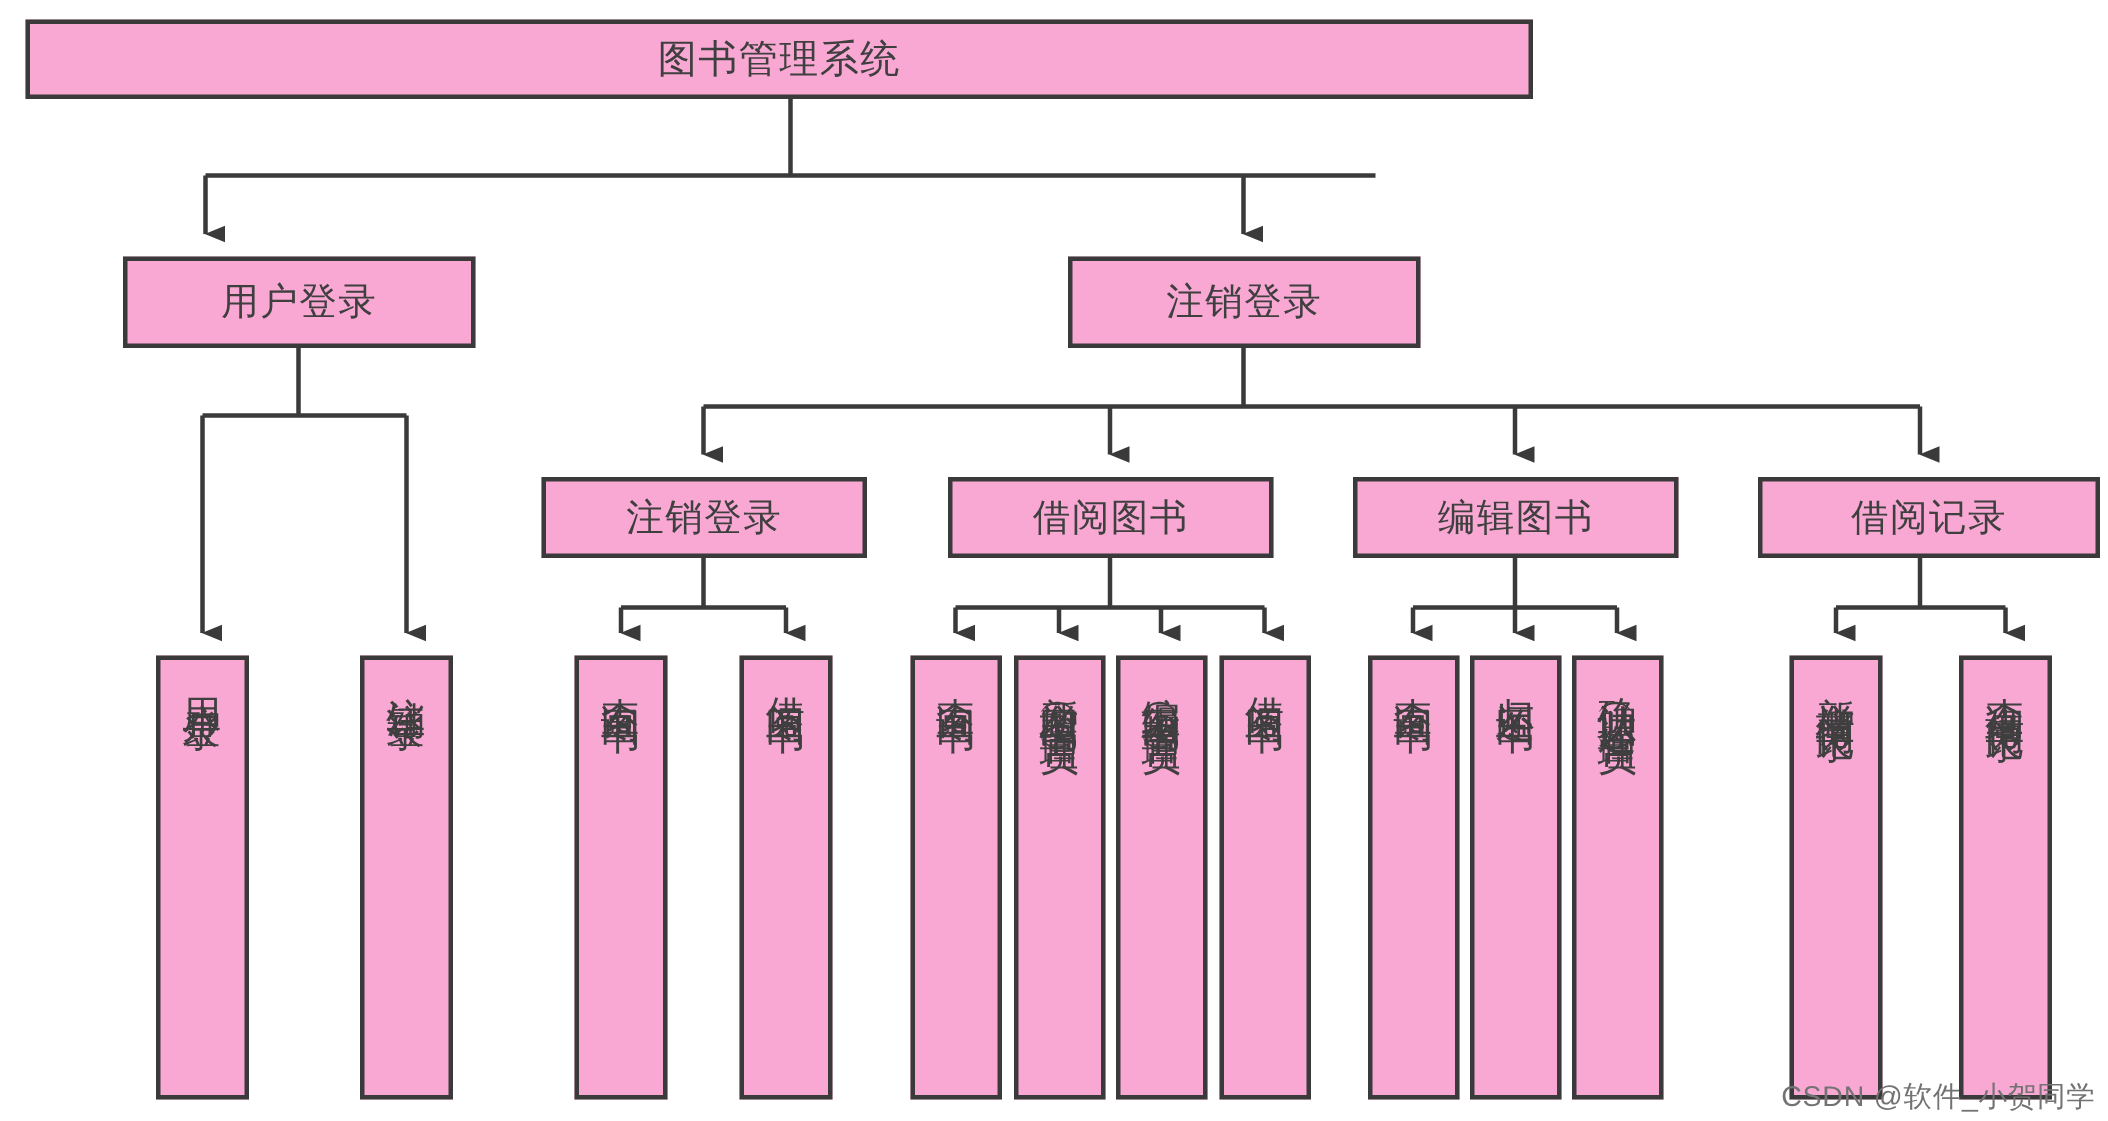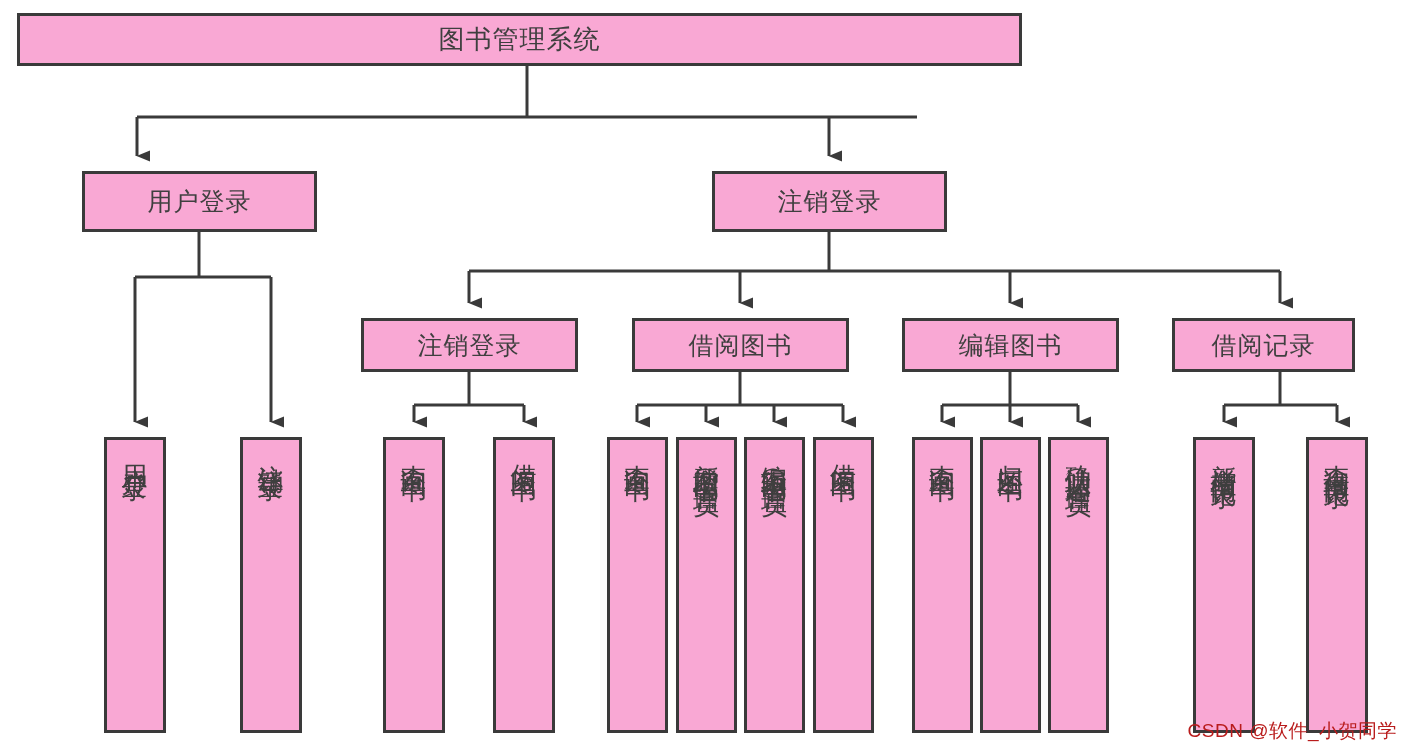--- a/index.html
+++ b/index.html
@@ -49,21 +49,21 @@
     letter-spacing:4px;
     line-height:1;
     white-space:nowrap;
     display:block;
   }
 
   #watermark{
     position:absolute;
     right:8px;bottom:3px;
     font-size:19px;
-    color:#b91c1c;
+    color:#737373;
     letter-spacing:0.5px;
     white-space:nowrap;
     pointer-events:none;
   }
 </style>
 </head>
 <body>
 
 <div id="stage">
 
@@ -130,21 +130,21 @@
 
   <div class="node h" style="left:361px;top:318px;width:217px;height:54px;">
     <span class="label">注销登录</span>
   </div>
   <div class="node h" style="left:632px;top:318px;width:217px;height:54px;">
     <span class="label">借阅图书</span>
   </div>
   <div class="node h" style="left:902px;top:318px;width:217px;height:54px;">
     <span class="label">编辑图书</span>
   </div>
-  <div class="node h" style="left:1172px;top:318px;width:183px;height:54px;">
+  <div class="node h" style="left:1172px;top:318px;width:228px;height:54px;">
     <span class="label">借阅记录</span>
   </div>
 
   <div class="node v" style="left:104px;top:437px;width:62px;height:296px;">
     <span class="label">用户登录</span>
   </div>
   <div class="node v" style="left:240px;top:437px;width:62px;height:296px;">
     <span class="label">注销登录</span>
   </div>
 

